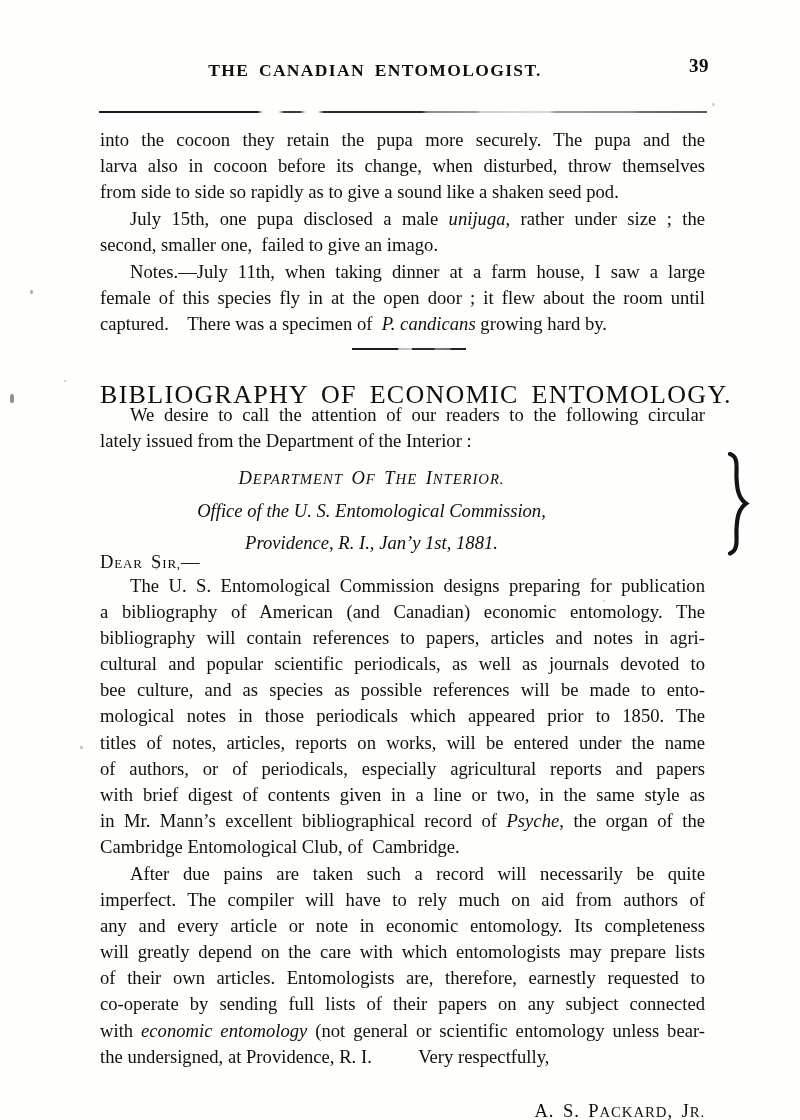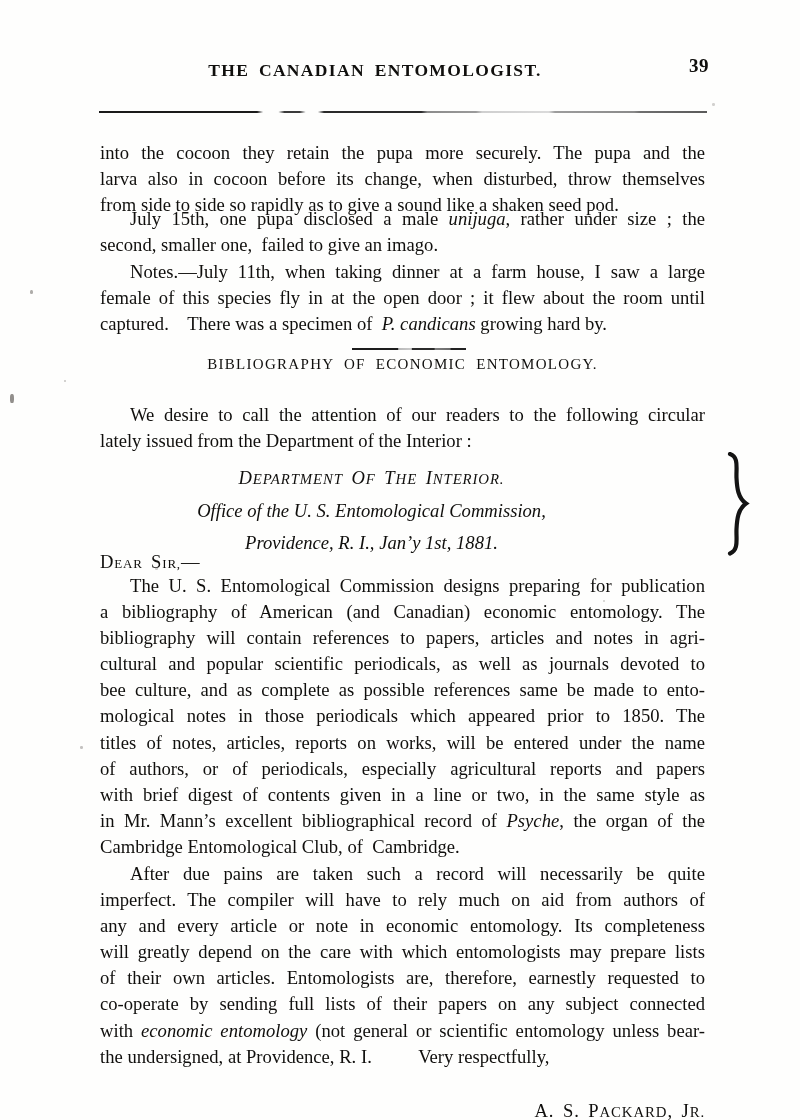--- a/index.html
+++ b/index.html
@@ -108,23 +108,23 @@
     white-space: pre;
   }
 
   i, .it { font-style: italic; }
 
   
   .section-heading {
     position: absolute;
     left: 100px;
     width: 605px;
-    top: 356px;
+    top: 380px;
     text-align: center;
-    font-size: 15px;
+    font-size: 26px;
     letter-spacing: 1.3px;
     word-spacing: 5px;
     white-space: nowrap;
   }
 
   
   .address {
     position: absolute;
     left: 100px;
     width: 605px;
@@ -190,21 +190,21 @@
 <body>
 
 <div class="page">
 
   <div class="running-head">
     <div class="rh-title">THE CANADIAN ENTOMOLOGIST.</div>
     <div class="rh-folio">39</div>
   </div>
   <div class="head-rule"></div>
 
-  <div class="block" style="top:140px;">
+  <div class="block" style="top:127px;">
     <span class="line j">into the cocoon they retain the pupa more  securely.    The pupa and the</span>
     <span class="line j">larva also in cocoon before its  change, when disturbed, throw themselves</span>
     <span class="line last">from side to side so rapidly as to give a sound like a shaken seed pod.</span>
   </div>
 
   <div class="block" style="top:206px;">
     <span class="line j"><span style="display:inline-block;width:30px;"></span><span>July 15th,  one pupa disclosed  a  male </span><i>unijuga</i><span>, rather under size ; the</span></span>
     <span class="line last">second, smaller one,  failed to give an imago.</span>
   </div>
 
@@ -234,21 +234,21 @@
     </svg>
   </div>
 
   <div class="salutation"><span class="cap">D</span><span class="sml">EAR</span> <span class="cap">S</span><span class="sml">IR,</span><span>—</span></div>
 
   <div class="block" style="top:573px;font-family:Liberation Serif, serif;">
     <span class="line j"><span style="display:inline-block;width:30px;"></span><span>The U. S. Entomological Commission designs preparing for publication</span></span>
     <span class="line j">a bibliography of  American  (and  Canadian)  economic entomology.    The</span>
     <span class="line j">bibliography will contain references  to  papers, articles  and  notes in agri-</span>
     <span class="line j">cultural and popular scientific periodicals,  as  well  as  journals devoted to</span>
-    <span class="line j">bee culture, and as complete  as  possible references same be made to ento-</span>
+    <span class="line j">bee culture, and as species  as  possible references will be made to ento-</span>
     <span class="line j">mological notes in those periodicals  which  appeared  prior  to  1850.    The</span>
     <span class="line j">titles of notes, articles, reports on works,  will be entered under  the  name</span>
     <span class="line j">of authors, or of periodicals,  especially  agricultural  reports  and  papers</span>
     <span class="line j">with  brief  digest of contents given in a line or  two, in  the  same  style  as</span>
     <span class="line j"><span>in Mr. Mann’s excellent bibliographical record of </span><i>Psyche</i><span>, the organ of the</span></span>
     <span class="line last">Cambridge Entomological Club, of  Cambridge.</span>
   </div>
 
   <div class="block" style="top:861px;">
     <span class="line j"><span style="display:inline-block;width:30px;"></span><span>After due pains are taken such a record will necessarily be quite</span></span>

